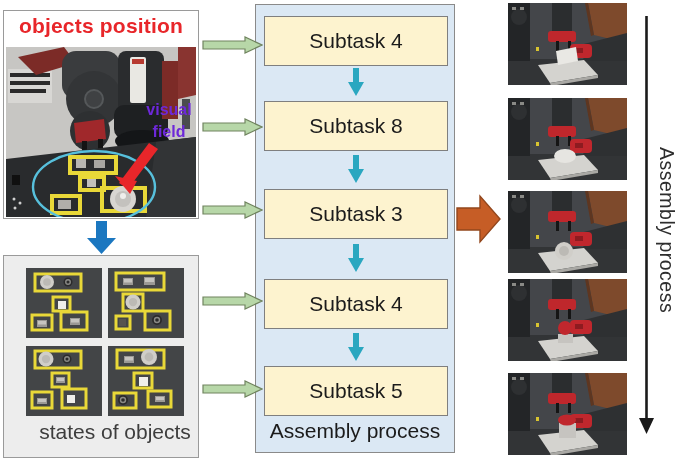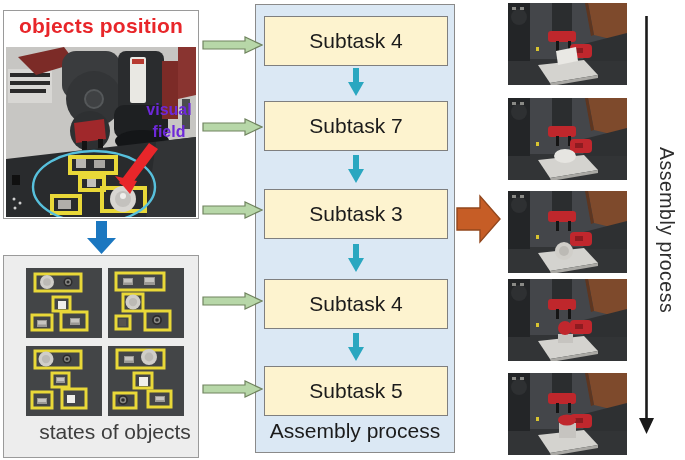--- a/index.html
+++ b/index.html
@@ -187,21 +187,21 @@
         <circle cx="15" cy="54" r="2.5" fill="none" stroke="#8a8a86" stroke-width="1.4"></circle>
         <rect x="40" y="45" width="23" height="16" fill="none" stroke="#e9d838" stroke-width="3"></rect>
         <rect x="47" y="50" width="10" height="6" fill="#9b9995"></rect>
         <rect x="48" y="51" width="8" height="3" fill="#c6c4c0"></rect>
       </svg>
     </div>
 
   <div class="flow-panel" id="flow-panel">
     <div class="flow-caption">Assembly process</div>
   <div class="subtask-box" style="top: 11px;">Subtask 4</div>
-      <div class="subtask-box" style="top: 96px;">Subtask 7</div>
+      <div class="subtask-box" style="top: 96px;">Subtask 8</div>
       <div class="subtask-box" style="top: 184px;">Subtask 3</div>
       <div class="subtask-box" style="top: 274px;">Subtask 4</div>
       <div class="subtask-box" style="top: 361px;">Subtask 5</div>
       <svg class="teal-arrow" viewBox="0 0 16 28" style="left: 92px; top: 63px; width: 16px; height: 28px;">
         <polygon points="5,0 11,0 11,14 16,14 8,28 0,14 5,14" fill="#2aa7c0"></polygon>
       </svg>
       <svg class="teal-arrow" viewBox="0 0 16 28" style="left: 92px; top: 150px; width: 16px; height: 28px;">
         <polygon points="5,0 11,0 11,14 16,14 8,28 0,14 5,14" fill="#2aa7c0"></polygon>
       </svg>
       <svg class="teal-arrow" viewBox="0 0 16 28" style="left: 92px; top: 239px; width: 16px; height: 28px;">

